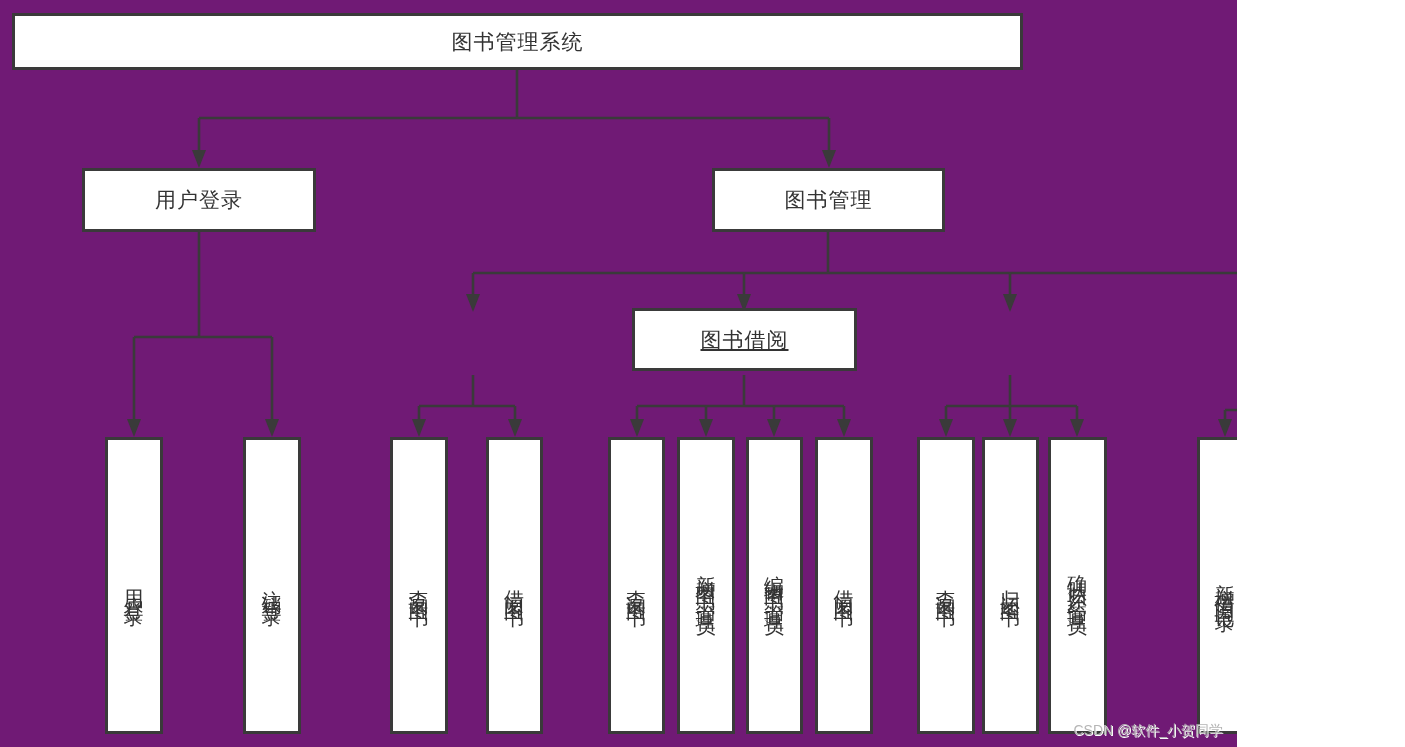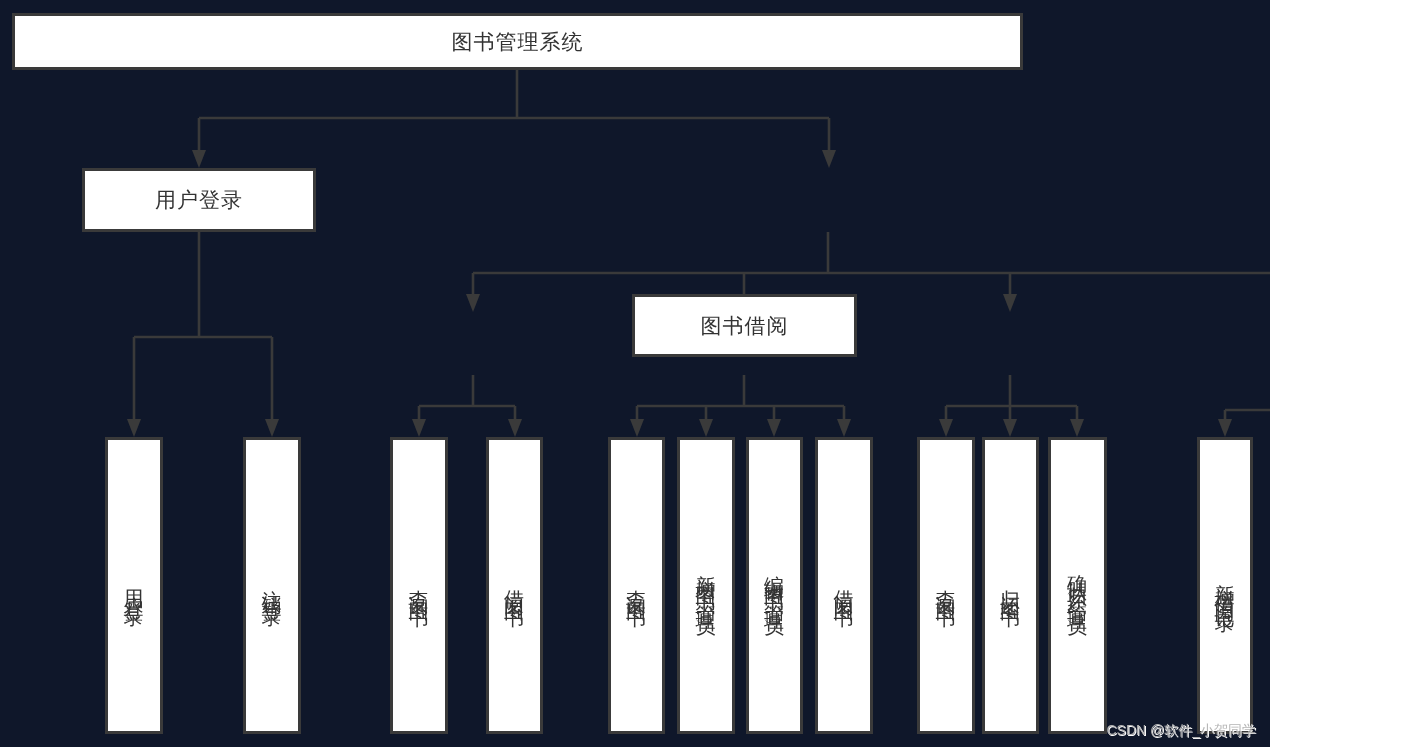--- a/index.html
+++ b/index.html
@@ -5,23 +5,22 @@
   html, body {
     margin: 0;
     padding: 0;
     background: #ffffff;
     font-family: "Liberation Sans", "DejaVu Sans", sans-serif;
   }
   .canvas {
     position: relative;
     width: 1237px;
     height: 747px;
-    background: #0f172a;
+    background: #701a75;
     overflow: hidden;
-    padding-left: 33px;
   }
   svg.connectors {
     position: absolute;
     left: 0; top: 0;
     width: 1405px; height: 747px;
     z-index: 1;
   }
   .node {
     position: absolute;
     box-sizing: border-box;
@@ -126,22 +125,23 @@
       <polygon points="1003,419 1017,419 1010,437"></polygon>
       <polygon points="1070,419 1084,419 1077,437"></polygon>
       <polygon points="1218,419 1232,419 1225,437"></polygon>
       <polygon points="1335,419 1349,419 1342,437"></polygon>
     </g>
   </svg>
 
   <div class="node hbox" style="left:12px; top:13px; width:1011px; height:57px;">图书管理系统</div>
 
   <div class="node hbox" style="left:82px; top:168px; width:234px; height:64px;">用户登录</div>
+  <div class="node hbox" style="left:712px; top:168px; width:233px; height:64px;">图书管理</div>
 
-  <div class="node hbox" style="left:632px; top:294px; width:225px; height:63px;">图书借阅</div>
+  <div class="node hbox" style="left:632px; top:308px; width:225px; height:63px;text-decoration:underline;">图书借阅</div>
 
   <div class="node vbox" style="left:105px; top:437px; width:58px; height:297px;">用户登录</div>
   <div class="node vbox" style="left:243px; top:437px; width:58px; height:297px;">注销登录</div>
 
   <div class="node vbox" style="left:390px; top:437px; width:58px; height:297px;">查询图书</div>
   <div class="node vbox" style="left:486px; top:437px; width:57px; height:297px;">借阅图书</div>
 
   <div class="node vbox" style="left:608px; top:437px; width:57px; height:297px;">查询图书</div>
   <div class="node vbox" style="left:677px; top:437px; width:58px; height:297px;">新增图书（管理员）</div>
   <div class="node vbox" style="left:746px; top:437px; width:57px; height:297px;">编辑图书（管理员）</div>

